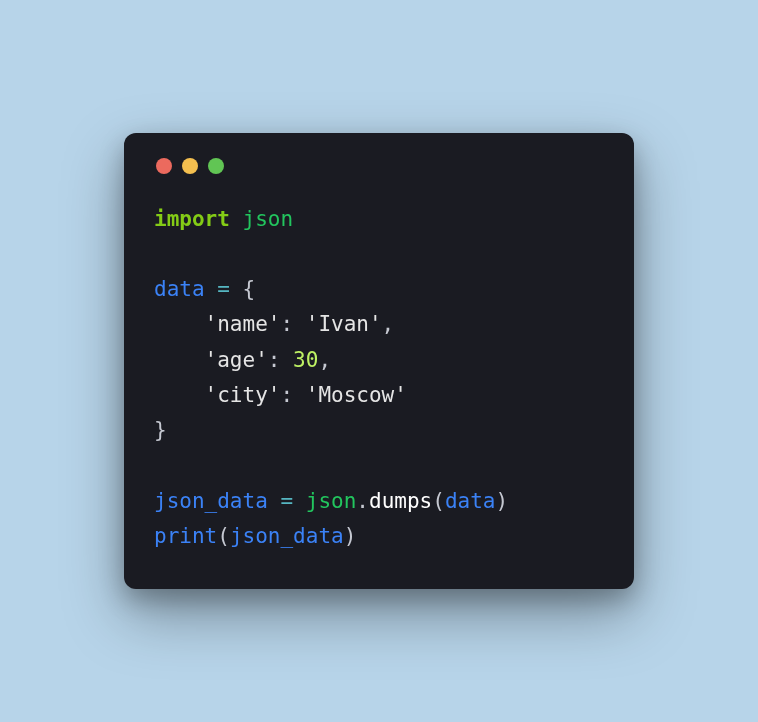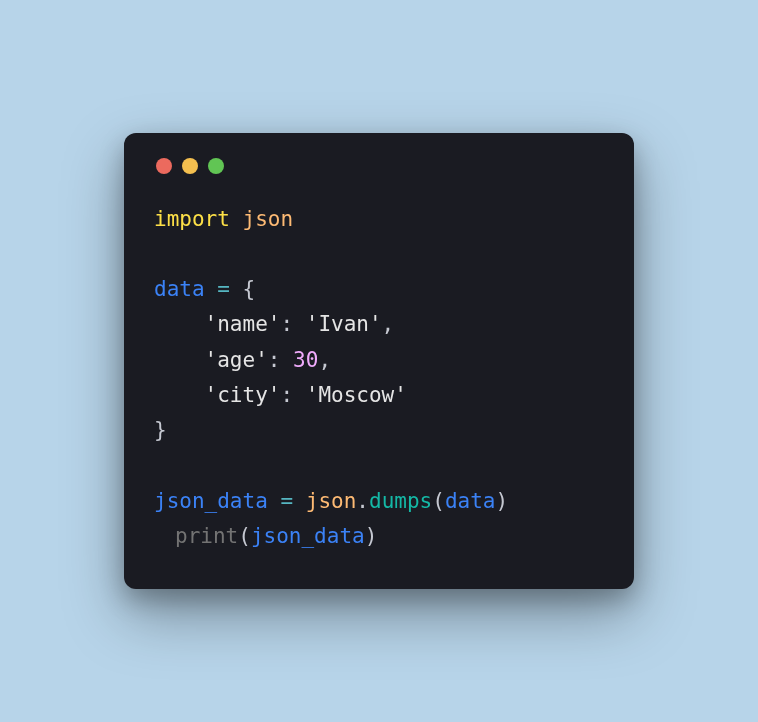--- a/index.html
+++ b/index.html
@@ -36,29 +36,29 @@
     }
     .dot-red { background: #ec6a5e; }
     .dot-yellow { background: #f4bf4f; }
     .dot-green { background: #61c554; }
     .code {
       font-size: 21px;
       line-height: 1.68;
       white-space: pre;
       color: #c5c8d1;
     }
-    .tok-keyword { color: #fde047; }
-    .tok-module { color: #fdba74; }
+    .tok-keyword { color: #84cc16; font-weight: bold; }
+    .tok-module { color: #22c55e; }
     .tok-variable { color: #3b82f6; }
     .tok-operator { color: #56b6c2; }
     .tok-punct { color: #c5c8d1; }
     .tok-string { color: #e5e5e5; }
-    .tok-number { color: #f0abfc; }
-    .tok-method { color: #14b8a6; }
-    .tok-builtin { color: #737373; margin-left: 21px; }
+    .tok-number { color: #bef264; }
+    .tok-method { color: #ffffff; }
+    .tok-builtin { color: #3b82f6; }
   </style>
 </head>
 <body>
 
 <div class="window">
   <div class="titlebar">
     <div class="dot dot-red"></div>
     <div class="dot dot-yellow"></div>
     <div class="dot dot-green"></div>
   </div>

